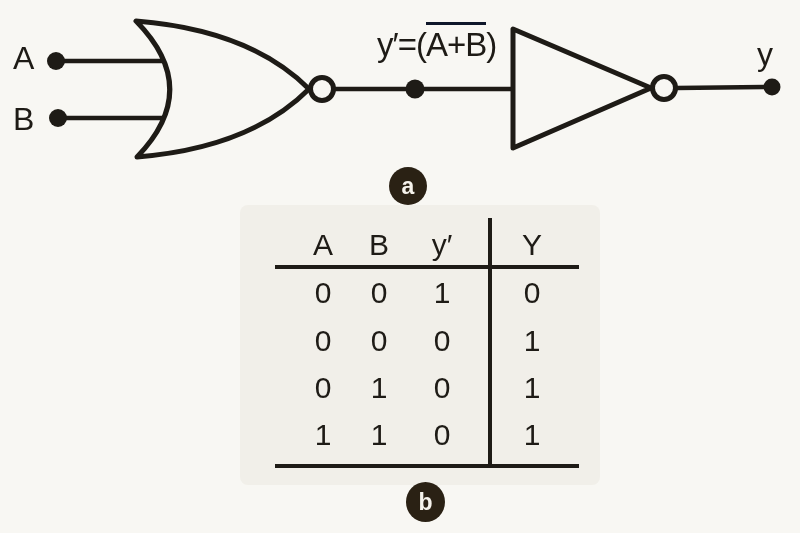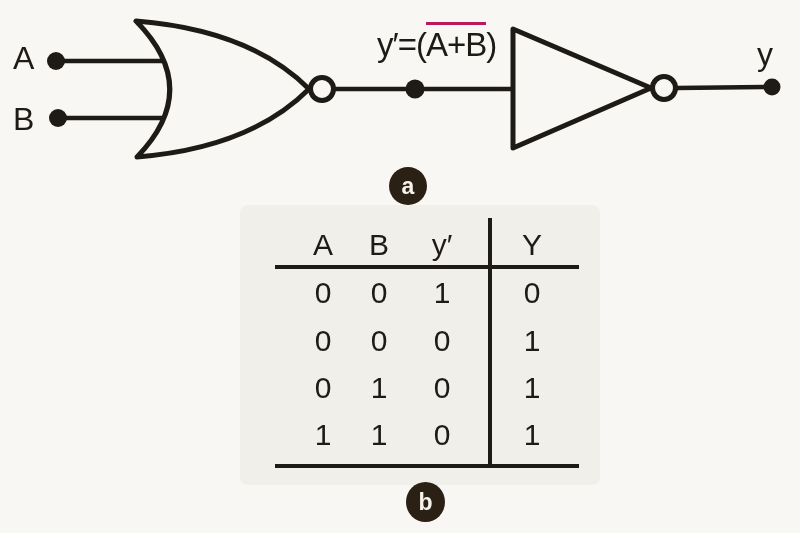--- a/index.html
+++ b/index.html
@@ -15,21 +15,21 @@
   }
   svg { position:absolute; left:0; top:0; }
 
   .lbl { position:absolute; font-size:32px; line-height:1; white-space:nowrap; }
   .lbl-a { left:13px;  top:42px; }
   .lbl-b { left:13px;  top:103px; }
   .lbl-y { left:757px; top:38px; }
 
   .expr { position:absolute; left:377px; top:26px; font-size:33px; line-height:1.15;
           letter-spacing:-1px; white-space:nowrap; }
-  .expr .bar { border-top:3px solid #be185d; padding-top:1px;margin-top:16px; }
+  .expr .bar { border-top:3px solid #0f172a; padding-top:1px;margin-top:16px; }
 
   .badge { position:absolute; background:#2a2114; color:#f6f3ec; border-radius:50%;
            display:flex; align-items:center; justify-content:center;
            font-weight:bold; box-sizing:border-box; }
   .badge-a { left:389px; top:167px; width:38px; height:38px; font-size:23px; }
   .badge-b { left:406px; top:482px; width:39px; height:40px; font-size:23px; }
 
   .ttable { position:absolute; left:275px; top:218px; width:304px; height:260px;
             font-size:30px; line-height:1; }
   .rule  { position:absolute; background:#1e1b16; }

